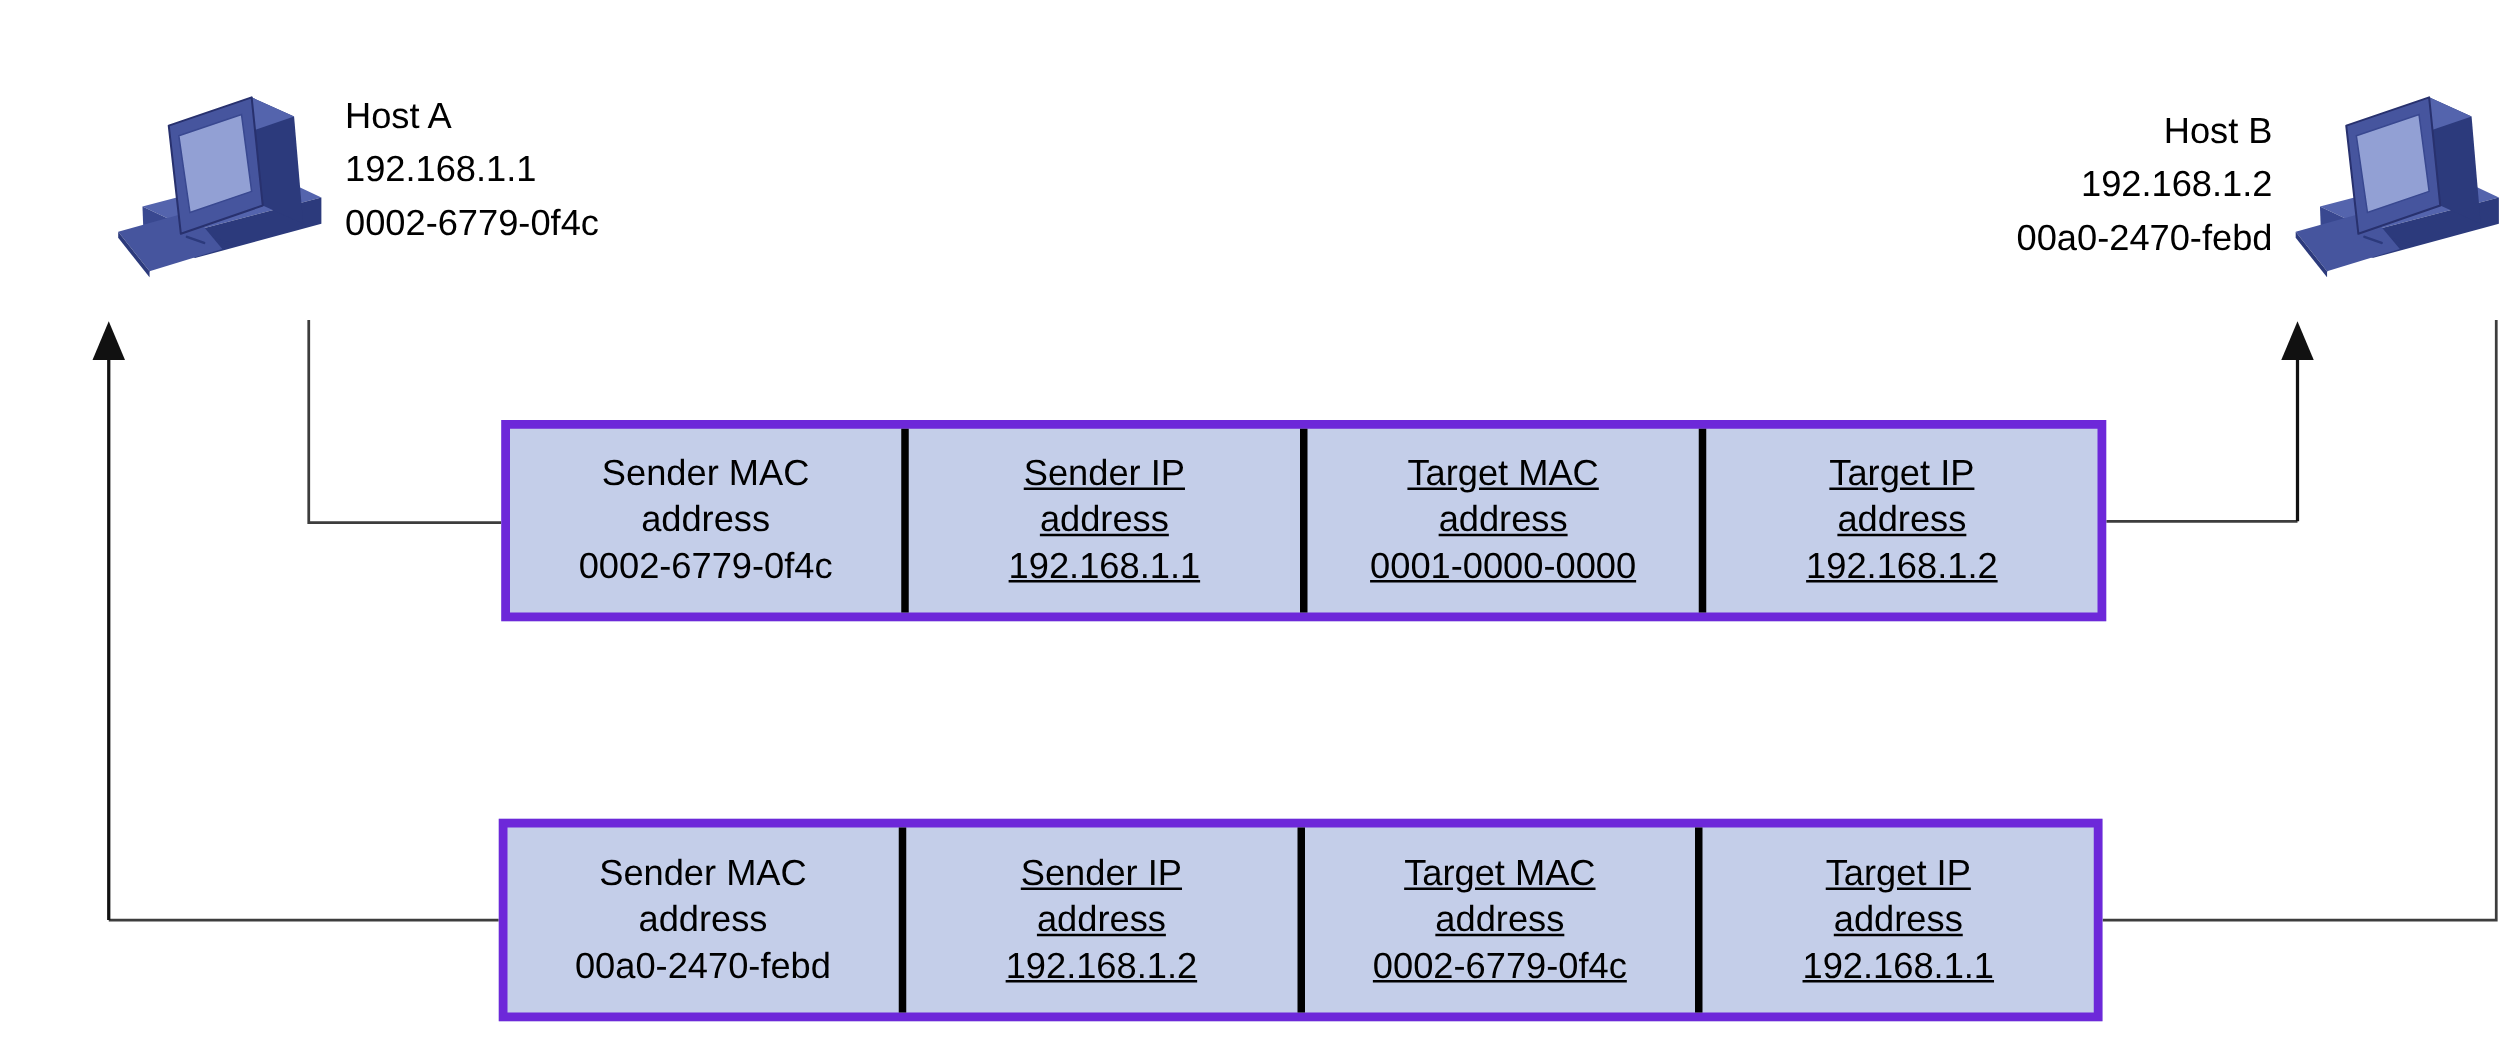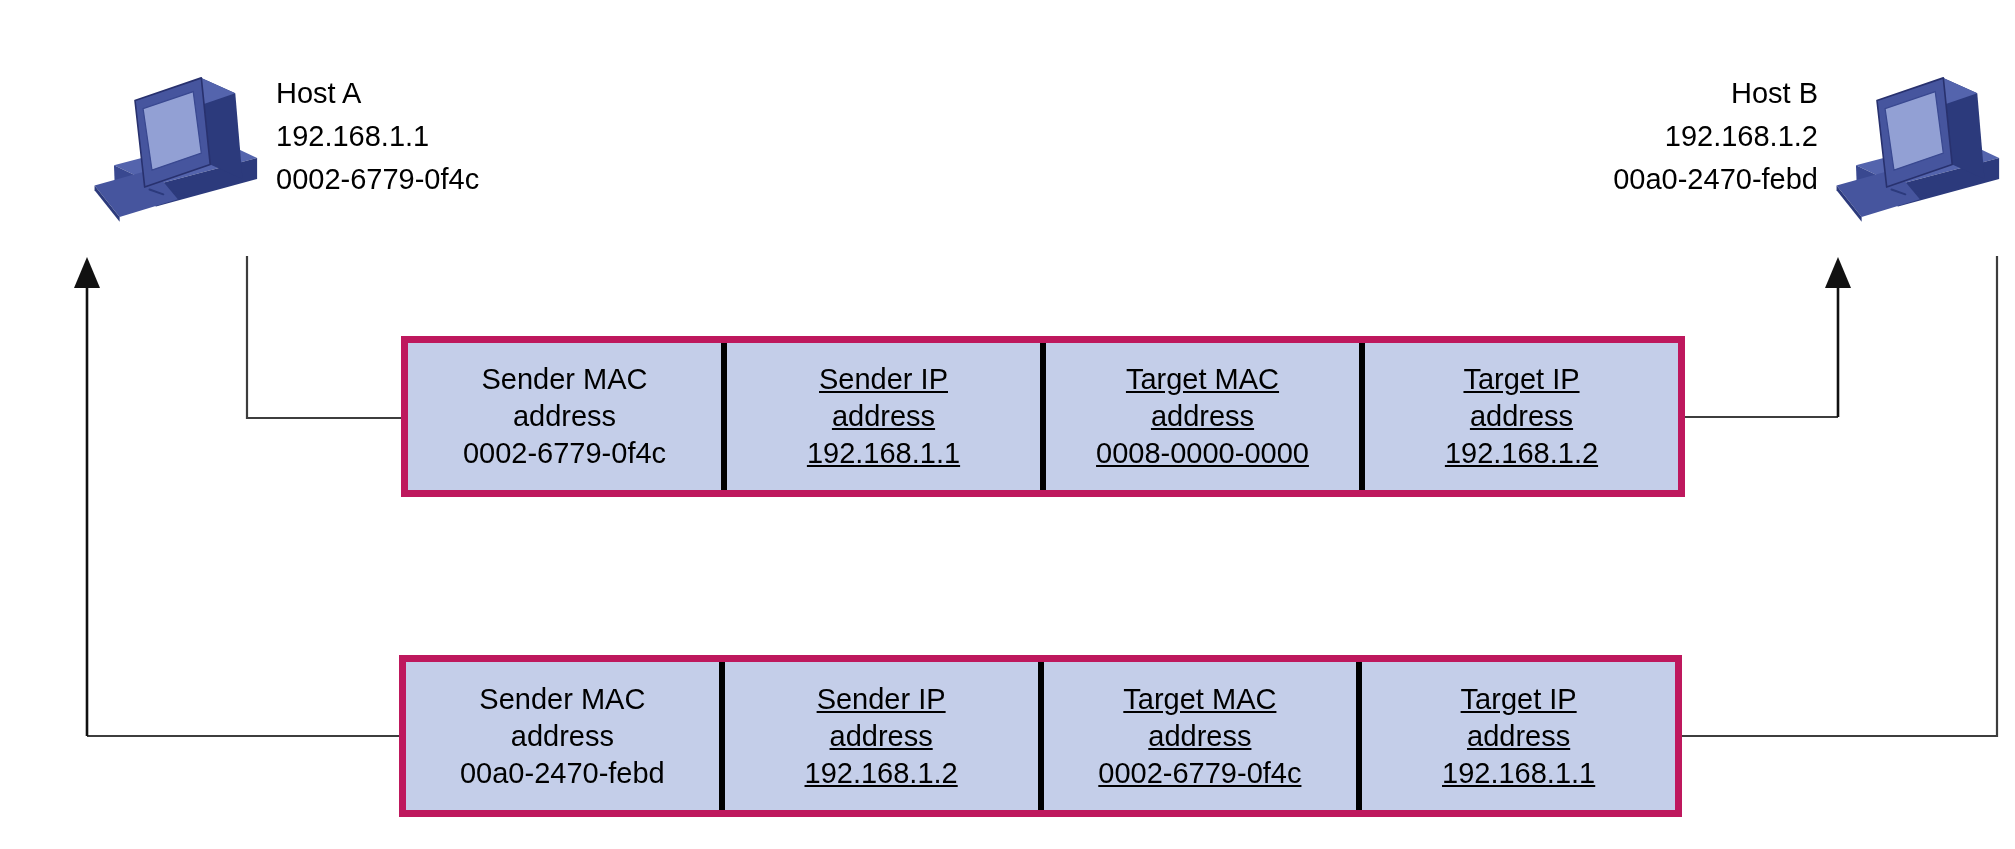--- a/index.html
+++ b/index.html
@@ -41,28 +41,28 @@
   .edge{stroke:var(--icon-edge);stroke-width:2;stroke-linejoin:round;}
   .slot{stroke:var(--icon-dark);stroke-width:2.5;stroke-linecap:round;}
 
   
   .host-text{
     position:absolute;
     font-size:29px;line-height:43px;color:#000;
     white-space:nowrap;
   }
   .host-a-text{left:246px;top:72px;text-align:left;}
-  .host-b-text{right:227px;top:72px;text-align:right;}
+  .host-b-text{right:227px;top:84px;text-align:right;}
 
   
   .arp-table{
     position:absolute;
     display:flex;
     background:var(--cell-fill);
-    border:7px solid #be185d;
+    border:7px solid #6d28d9;
     box-sizing:border-box;
   }
   .t-request{left:371px;top:336px;width:1284px;height:161px;}
   .t-reply{left:369px;top:655px;width:1283px;height:162px;}
   .cell{
     flex:1 1 0;
     display:flex;flex-direction:column;
     justify-content:center;align-items:center;
     text-align:center;
     font-size:29px;line-height:37px;color:#000;
@@ -133,21 +133,21 @@
       <div>0002-6779-0f4c</div>
     </div>
     <div class="cell">
       <div>Sender IP</div>
       <div>address</div>
       <div>192.168.1.1</div>
     </div>
     <div class="cell">
       <div>Target MAC</div>
       <div>address</div>
-      <div>0008-0000-0000</div>
+      <div>0001-0000-0000</div>
     </div>
     <div class="cell">
       <div>Target IP</div>
       <div>address</div>
       <div>192.168.1.2</div>
     </div>
   </div>
 
   <div class="arp-table t-reply">
     <div class="cell">

